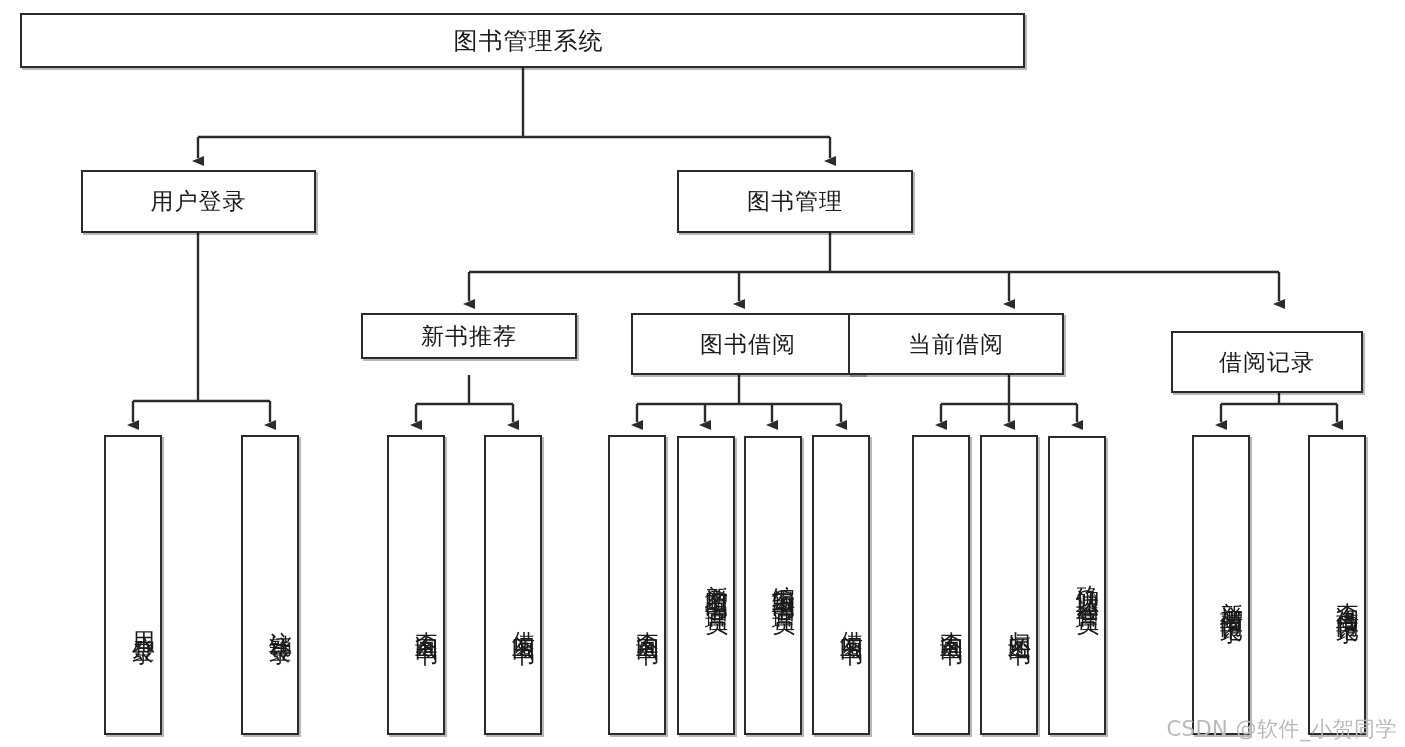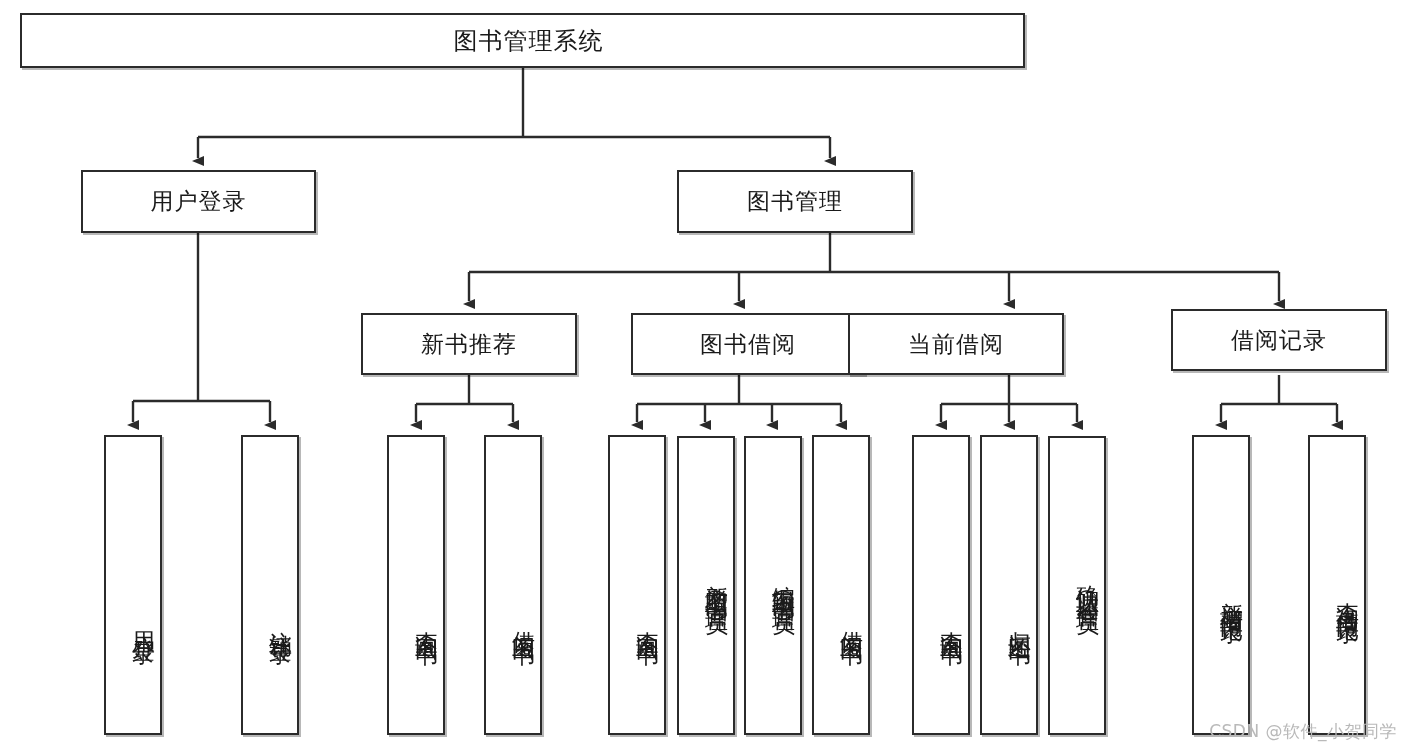--- a/index.html
+++ b/index.html
@@ -30,21 +30,21 @@
     align-items:flex-start;
     justify-content:center;
   }
   .node.vert.tall{ align-items:flex-start; }
   .vlabel{ display:block; }
 
   .watermark{
     position:absolute;
     right:8px;
     bottom:4px;
-    font-size:17px;
+    font-size:21px;
     color:#b9b9b9;
     white-space:nowrap;
     letter-spacing:0.5px;
   }
 </style>
 </head>
 <body>
 
 <div id="canvas">
 
@@ -102,30 +102,30 @@
     <span>图书管理系统</span>
   </div>
 
   <div class="node horiz" style="left:81px;top:170px;width:235px;height:63px;">
     <span>用户登录</span>
   </div>
   <div class="node horiz" style="left:677px;top:170px;width:236px;height:63px;">
     <span>图书管理</span>
   </div>
 
-  <div class="node horiz" style="left:361px;top:313px;width:216px;height:62px;">
+  <div class="node horiz" style="left:361px;top:313px;width:216px;height:46px;">
     <span>新书推荐</span>
   </div>
   <div class="node horiz" style="left:631px;top:313px;width:234px;height:62px;">
     <span>图书借阅</span>
   </div>
   <div class="node horiz" style="left:848px;top:313px;width:216px;height:62px;">
     <span>当前借阅</span>
   </div>
-  <div class="node horiz" style="left:1171px;top:309px;width:216px;height:62px;">
+  <div class="node horiz" style="left:1171px;top:331px;width:192px;height:62px;">
     <span>借阅记录</span>
   </div>
 
   <div class="node vert" style="left:104px;top:435px;width:58px;height:300px;padding-top:78px;">
     <span class="vlabel">用户登录</span>
   </div>
   <div class="node vert" style="left:241px;top:435px;width:58px;height:300px;padding-top:78px;">
     <span class="vlabel">注销登录</span>
   </div>
 

